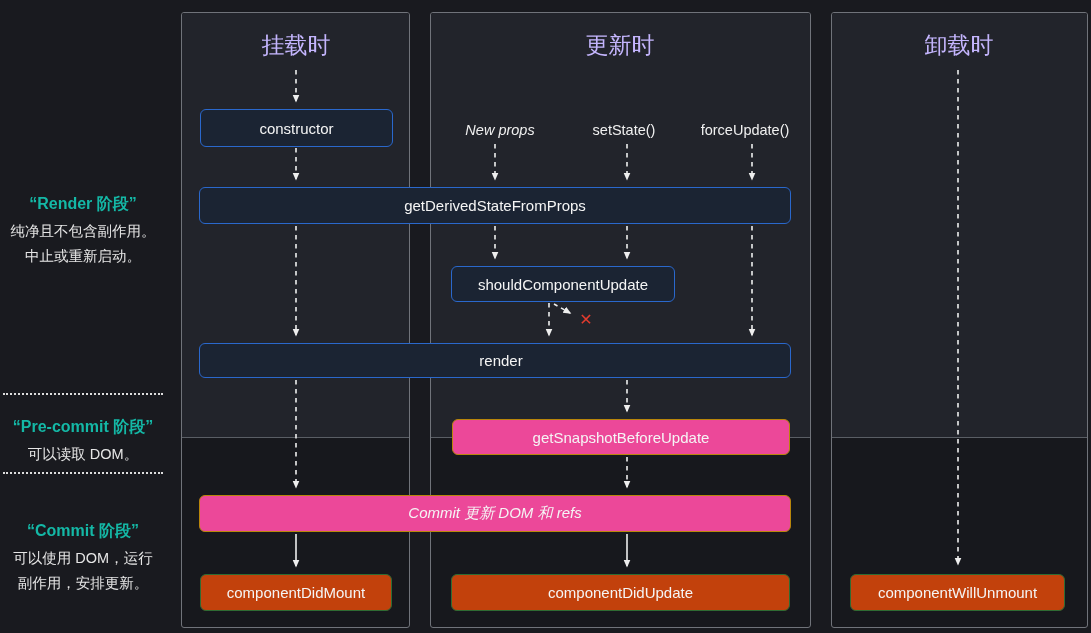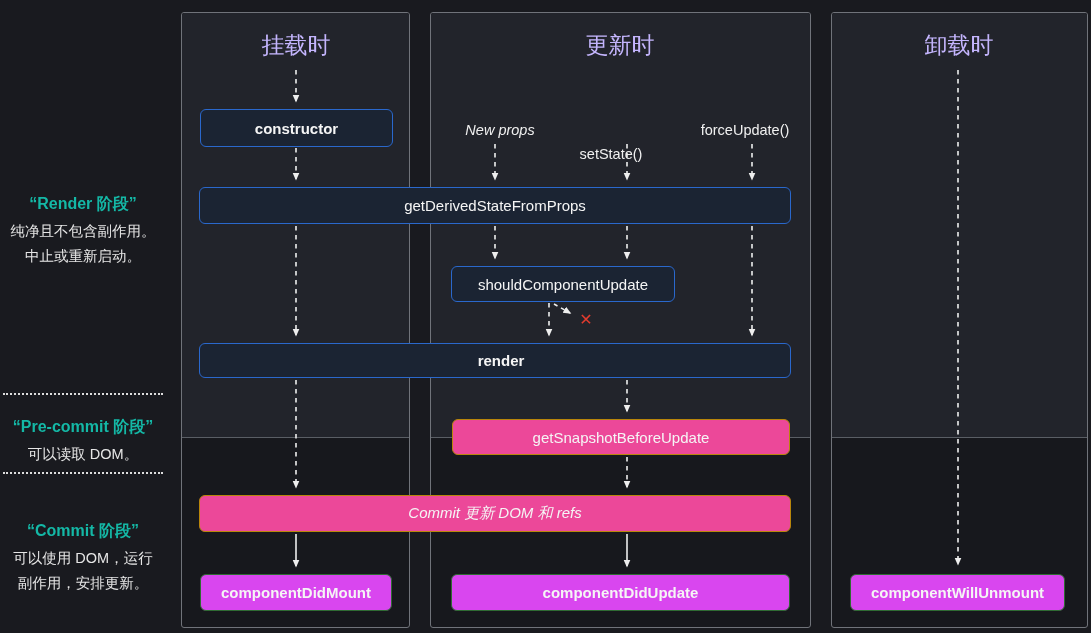--- a/index.html
+++ b/index.html
@@ -36,22 +36,22 @@
   }
   .trigger.italic{font-style:italic;}
   
   .box{
     position:absolute;box-sizing:border-box;border-radius:6px;
     display:flex;align-items:center;justify-content:center;
     font-size:15px;color:#f5f5f5;white-space:nowrap;cursor:pointer;
   }
   .box.blue{background:#1b2433;border:1.5px solid #2a68cc;}
   .box.gold{background:#ec4899;border:1.5px solid #b8860b;}
-  .box.green{background:#d946ef;border:1.5px solid #2f6b33;}
-  .box.bold{font-weight:700;}
+  .box.green{background:#c2410c;border:1.5px solid #2f6b33;}
+  .box.bold{font-weight:400;}
   .box.italic{font-style:italic;}
   
   svg.arrows{position:absolute;left:0;top:0;pointer-events:none;}
   .skip-x{
     position:absolute;left:577px;top:311px;width:18px;height:18px;
     color:#e23b2e;font-size:16px;font-weight:700;line-height:18px;text-align:center;
   }
 </style>
 </head>
 <body>
@@ -87,21 +87,21 @@
   </div>
   <div class="panel" style="left:831px;width:257px;">
     <div class="render-region"></div>
   </div>
 
   <div class="col-title" style="left:296px;">挂载时</div>
   <div class="col-title" style="left:620px;">更新时</div>
   <div class="col-title" style="left:959px;">卸载时</div>
 
   <div class="trigger italic" style="left:500px;">New props</div>
-  <div class="trigger" style="left:611px;margin-top:24px;">setState()</div>
+  <div class="trigger" style="left:624px;">setState()</div>
   <div class="trigger" style="left:745px;">forceUpdate()</div>
 
   <svg class="arrows" width="1091" height="633" viewBox="0 0 1091 633">
     <defs>
       <marker id="ah" markerWidth="10" markerHeight="9" refX="6.5" refY="3.5" orient="auto" markerUnits="userSpaceOnUse">
         <path d="M0,0 L8,3.5 L0,7 z" fill="#eeeeee"></path>
       </marker>
     </defs>
     <g stroke="#eeeeee" stroke-width="1.6" fill="none">
 

